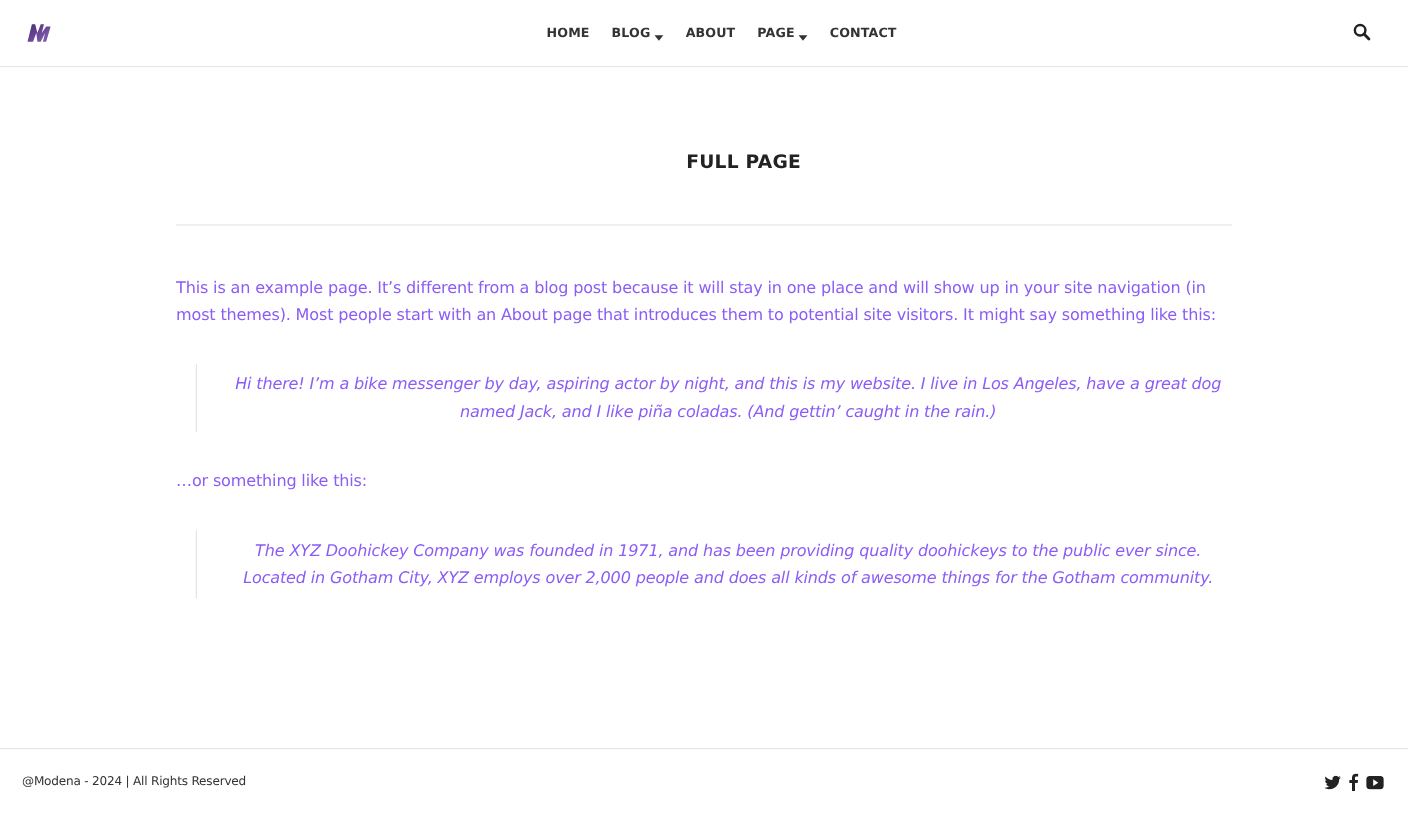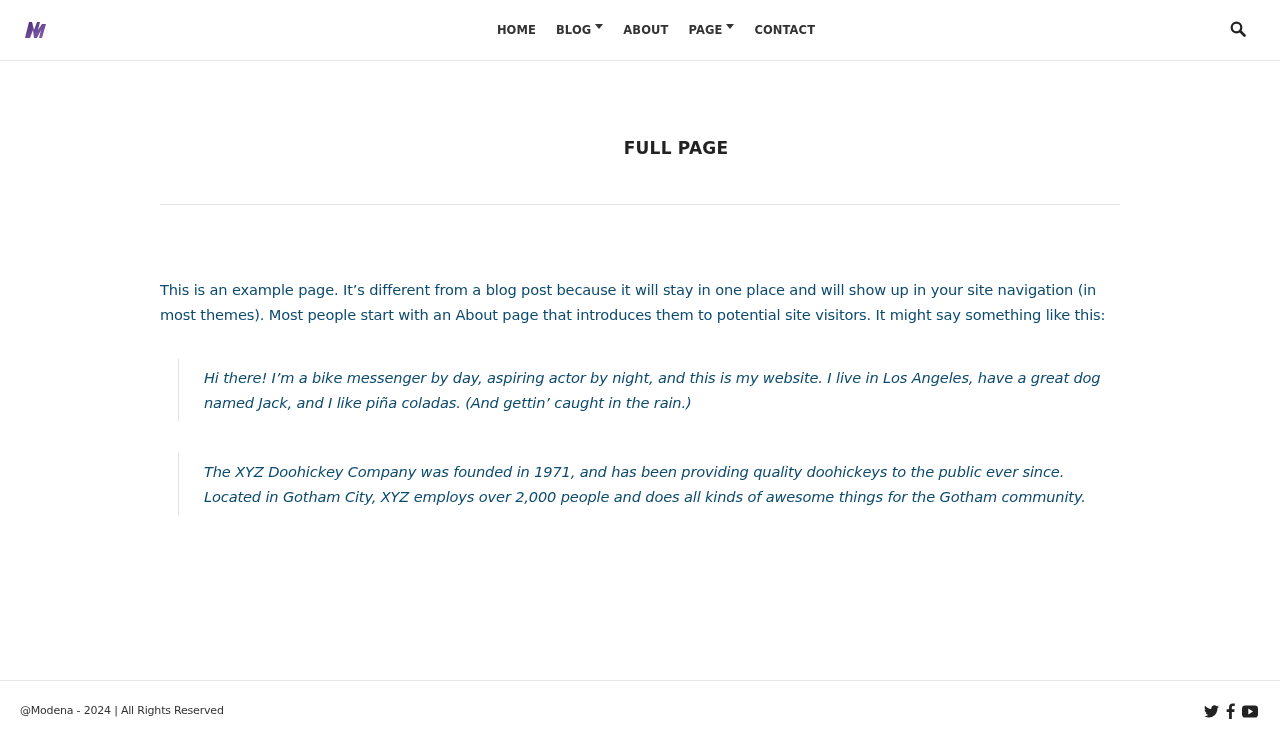--- a/index.html
+++ b/index.html
@@ -40,21 +40,21 @@
     }
     .nav ul {
       list-style: none;
       display: flex;
       align-items: center;
       pointer-events: auto;
       margin-left: 32px;
     }
     .nav li {
       display: flex;
-      align-items: flex-start;
+      align-items: flex-end;
       margin: 0 10px;
       font-size: 11.5px;
       font-weight: bold;
       letter-spacing: 0.1px;
       color: #333;
       cursor: pointer;
       text-transform: uppercase;
     }
     .nav .caret {
       display: inline-block;
@@ -93,38 +93,37 @@
       height: 1px;
       background: #e4e4e4;
     }
     .content {
       position: absolute;
       top: 249px;
       left: 160px;
       width: 960px;
       font-size: 14.6px;
       line-height: 25px;
-      color: #0c4a6e;
-      margin-top: 28px;
+      color: #8b5cf6;
     }
     .content p {
       margin-bottom: 32px;
       letter-spacing: -0.15px;
     }
     .content blockquote {
       border-left: 1px solid #e2e2e2;
       margin-left: 18px;
       padding-left: 25px;
       padding-top: 6px;
       padding-bottom: 6px;
       margin-bottom: 32px;
       font-style: italic;
       letter-spacing: -0.3px;
     }
-    .content blockquote p { margin-bottom: 0; }
+    .content blockquote p { margin-bottom: 0; text-align: center; }
     .footer {
       position: absolute;
       top: 680px;
       left: 0;
       width: 1280px;
       height: 44px;
       border-top: 1px solid #e6e6e6;
     }
     .copyright {
       position: absolute;
@@ -197,20 +196,21 @@
 
 <main>
   <h1 class="page-title">FULL PAGE</h1>
   <div class="title-divider"></div>
 
   <article class="content">
     <p>This is an example page. It’s different from a blog post because it will stay in one place and will show up in your site navigation (in most themes). Most people start with an About page that introduces them to potential site visitors. It might say something like this:</p>
     <blockquote>
       <p>Hi there! I’m a bike messenger by day, aspiring actor by night, and this is my website. I live in Los Angeles, have a great dog named Jack, and I like piña coladas. (And gettin’ caught in the rain.)</p>
     </blockquote>
+    <p>…or something like this:</p>
     <blockquote>
       <p>The XYZ Doohickey Company was founded in 1971, and has been providing quality doohickeys to the public ever since. Located in Gotham City, XYZ employs over 2,000 people and does all kinds of awesome things for the Gotham community.</p>
     </blockquote>
   </article>
 </main>
 
 <footer class="footer">
   <div class="copyright">@Modena - 2024 | All Rights Reserved</div>
   <div class="social">
     <a>

